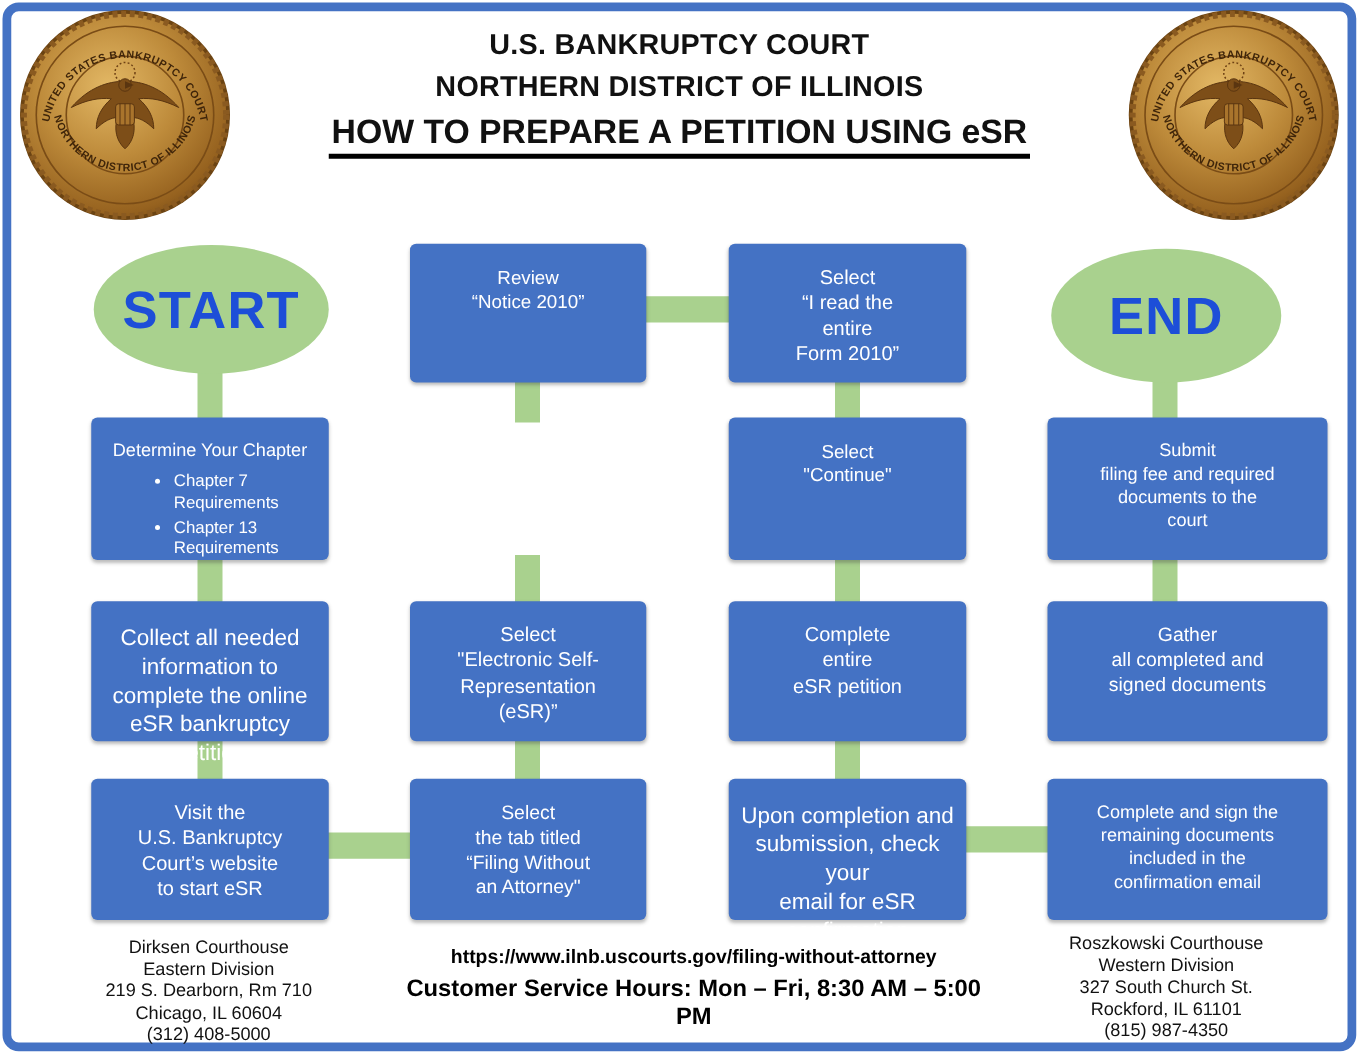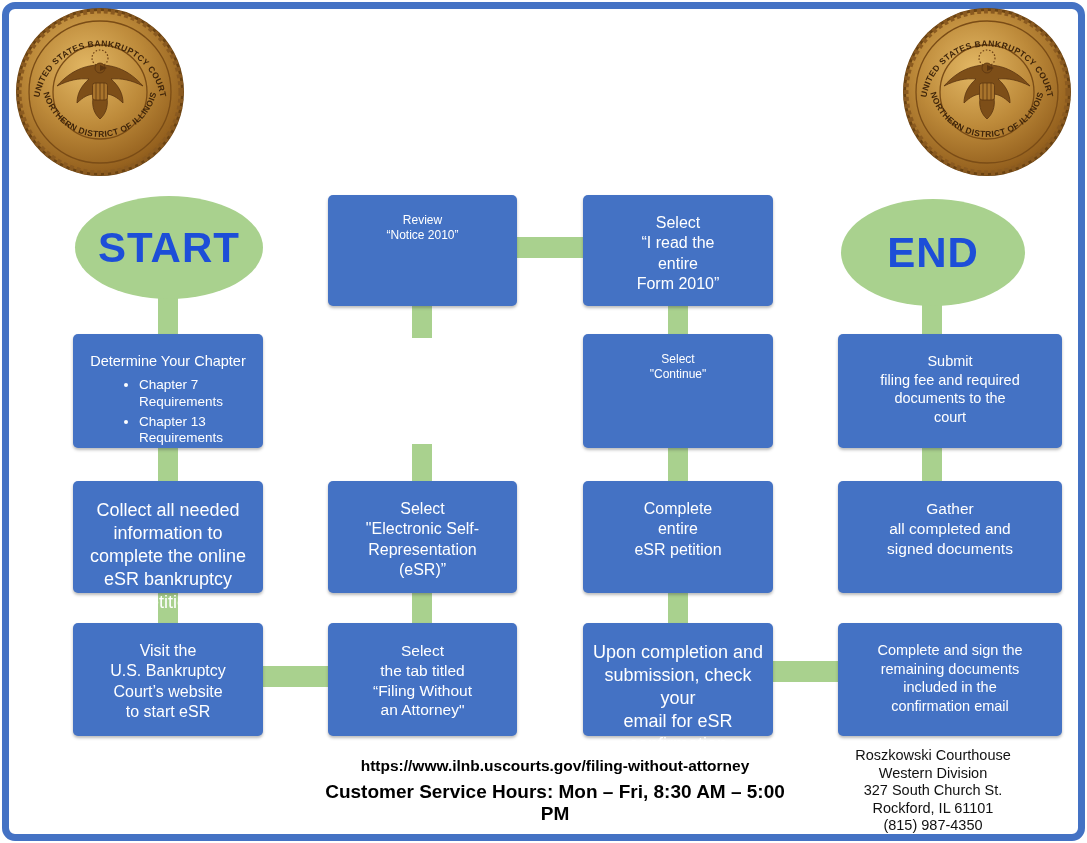--- a/index.html
+++ b/index.html
@@ -29,21 +29,21 @@
   #end-terminal{left:841px;top:199px;width:184px;height:107px;}
   
   .fbox{position:absolute;background:var(--box,#4472C4);border-radius:5px;color:#fff;
     display:flex;flex-direction:column;align-items:center;justify-content:flex-start;
     text-align:center;padding:18px 8px;box-sizing:border-box;z-index:2;
     box-shadow:0 2px 3px rgba(60,60,60,.35);}
   .c1{left:73px;width:190px}.c2{left:328px;width:189px}.c3{left:583px;width:190px}.c4{left:838px;width:224px}
   .rA{top:195px;height:111px}.rB{top:334px;height:114px}.rC{top:481px;height:112px}.rD{top:623px;height:113px}
   .fbox-text{white-space:pre-line;line-height:1.28;}
   .fs14{font-size:18px}.fs145{font-size:14.5px}.fs15{font-size:15px}.fs155{font-size:15.5px}
-  .fs16{font-size:16px}.fs17{font-size:12px}
+  .fs16{font-size:16px}.fs17{font-size:15px}
   .fbox-title{line-height:1.3;}
   .bullets{list-style:disc;text-align:left;margin:6px 0 0;padding-left:26px;}
   .bullets li{white-space:pre-line;font-size:13.5px;line-height:1.25;margin:0 0 3px;}
   .indent-more{padding-left:36px;}
   
   .vconn{position:absolute;width:20px;background:var(--connector,#A9D18E);z-index:1;}
   .hconn{position:absolute;height:21px;background:var(--connector,#A9D18E);z-index:1;}
   #v-start{left:158px;top:292px;height:46px;}
   #v-c2-ab{left:412px;top:302px;height:36px;}
   #v-c3-ab{left:668px;top:302px;height:36px;}
@@ -110,20 +110,25 @@
     <circle r="84" fill="#6b4312"></circle>
     <circle r="81" fill="url(#sealGrad)"></circle>
     <circle r="81" fill="none" stroke="#8a5a20" stroke-width="5" stroke-dasharray="4 3"></circle>
     <circle r="71" fill="none" stroke="#7a4c16" stroke-width="1.3"></circle>
     <circle r="47" fill="none" stroke="#7a4c16" stroke-width="1.3"></circle>
     <text class="seal-arc"><textPath href="#arcTop" startOffset="50%">UNITED STATES BANKRUPTCY COURT</textPath></text>
     <text class="seal-arc"><textPath href="#arcBot" startOffset="50%">NORTHERN DISTRICT OF ILLINOIS</textPath></text>
     <use href="#eagleG"></use>
   </svg>
 
+  <div class="header">
+    <div class="h-line">U.S. BANKRUPTCY COURT</div>
+    <div class="h-line">NORTHERN DISTRICT OF ILLINOIS</div>
+    <div><span class="h-main">HOW TO PREPARE A PETITION USING eSR</span></div>
+  </div>
 
   <div class="vconn" id="v-start"></div>
   <div class="vconn" id="v-c2-ab"></div>
   <div class="vconn" id="v-c3-ab"></div>
   <div class="vconn" id="v-end"></div>
   <div class="vconn" id="v-c1-bc"></div>
   <div class="vconn" id="v-c2-bc"></div>
   <div class="vconn" id="v-c3-bc"></div>
   <div class="vconn" id="v-c4-bc"></div>
   <div class="vconn" id="v-c1-cd"></div>
@@ -209,20 +214,25 @@
 all completed and
 signed documents</div>
   </div>
   <div class="fbox c4 rD">
     <div class="fbox-text fs145">Complete and sign the
 remaining documents
 included in the
 confirmation email</div>
   </div>
 
+  <div class="addr" id="addr-left">Dirksen Courthouse
+Eastern Division
+219 S. Dearborn, Rm 710
+Chicago, IL 60604
+(312) 408-5000</div>
   <div class="center-info">
     <div class="url">https://www.ilnb.uscourts.gov/filing-without-attorney</div>
     <div class="hours">Customer Service Hours:  Mon – Fri, 8:30 AM – 5:00 PM</div>
   </div>
   <div class="addr" id="addr-right">Roszkowski Courthouse
 Western Division
 327 South Church St.
 Rockford, IL 61101
 (815) 987-4350</div>
 

